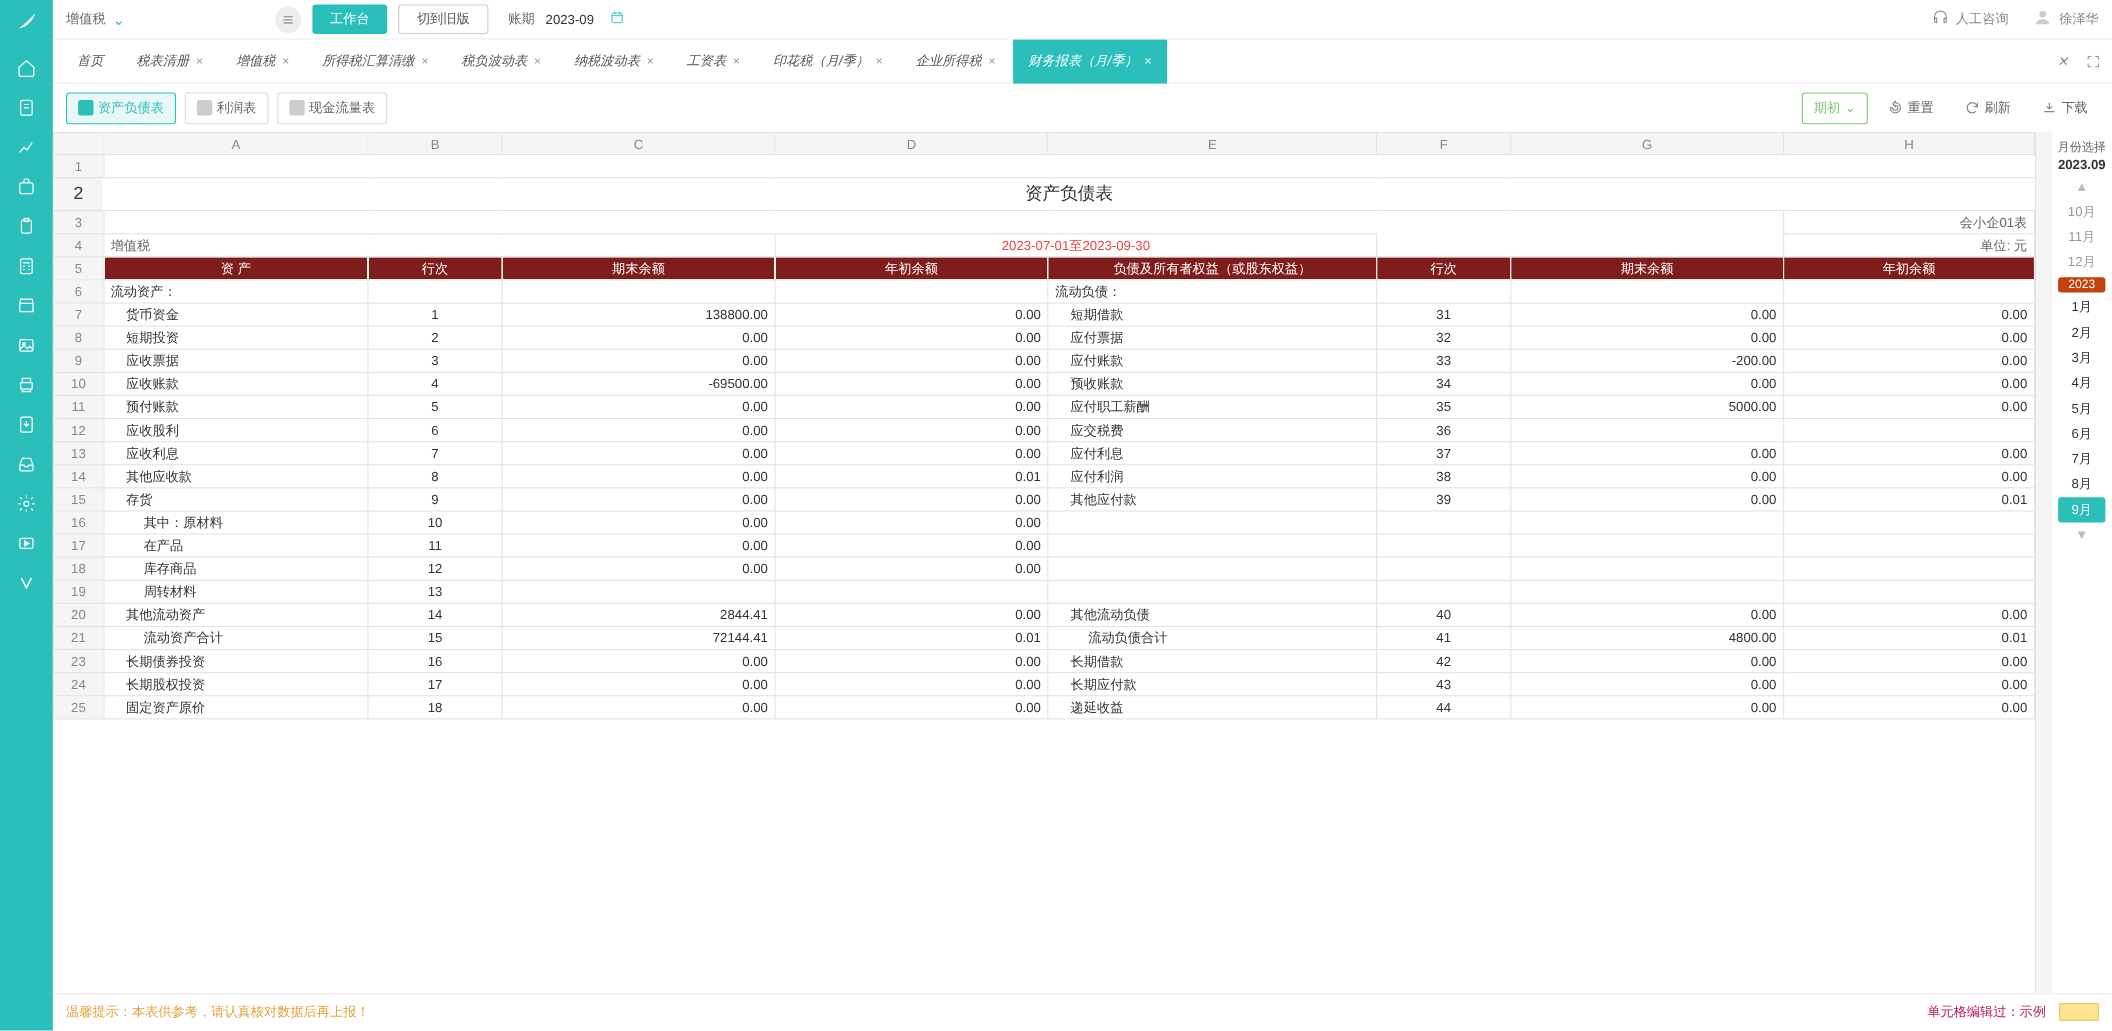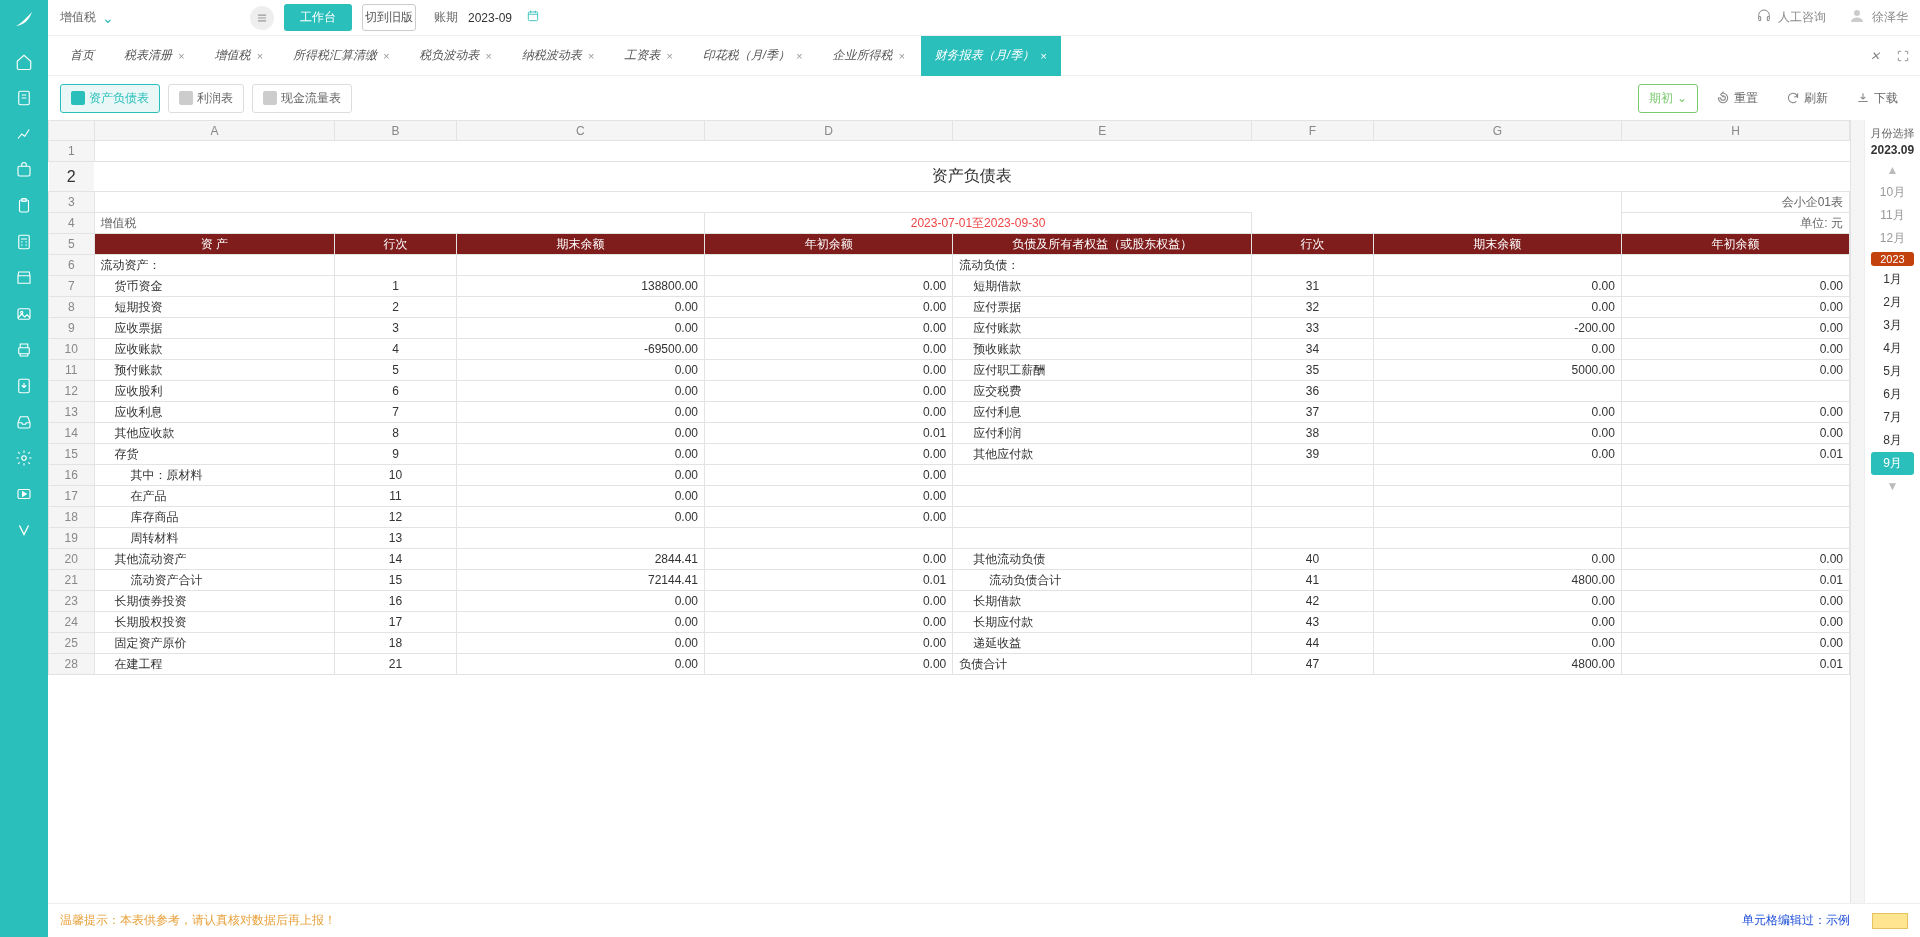--- a/index.html
+++ b/index.html
@@ -15,21 +15,21 @@
 
 .main { flex: 1; display: flex; flex-direction: column; min-width: 0; }
 
 
 .header { height: 36px; display: flex; align-items: center; padding: 0 12px; border-bottom: 1px solid #eee; gap: 10px; }
 .header-select { display: flex; align-items: center; gap: 6px; cursor: pointer; min-width: 180px; }
 .header-select-text { color: #666; }
 .chev-down { color: #2bbfbb; font-size: 14px; }
 .round-btn { width: 24px; height: 24px; border-radius: 50%; background: #eee; display: flex; align-items: center; justify-content: center; color: #999; cursor: pointer; }
 .btn-primary { background: #2bbfbb; color: #fff; padding: 5px 16px; border-radius: 3px; cursor: pointer; }
-.btn-outline { border: 1px solid #ccc; padding: 4px 2px; border-radius: 3px; cursor: pointer; color: #555; }
+.btn-outline { border: 1px solid #ccc; padding: 4px 16px; border-radius: 3px; cursor: pointer; color: #555; }
 .header-label { color: #666; margin-left: 8px; }
 .period-val { color: #333; }
 .cal-icon { color: #2bbfbb; margin-left: 4px; }
 .header-spacer { flex: 1; }
 .header-right { display: flex; align-items: center; gap: 6px; color: #888; }
 .headset-icon, .user-icon { color: #aaa; }
 
 
 .tabs { height: 40px; display: flex; align-items: center; padding: 0 8px; border-bottom: 1px solid #eee; gap: 2px; position: relative; font-style: italic; }
 .tab { padding: 0 14px; height: 40px; display: flex; align-items: center; gap: 6px; cursor: pointer; color: #555; position: relative; }
@@ -74,21 +74,21 @@
 .month-title { font-size: 11px; color: #666; }
 .month-cur { font-weight: bold; color: #333; margin: 2px 0 6px; }
 .month-nav { color: #bbb; margin: 4px 0; cursor: pointer; }
 .month-item { padding: 3px 0; color: #999; cursor: pointer; }
 .month-year { background: #c2410c; color: #fff; border-radius: 3px; margin: 2px 6px; font-size: 11px; padding: 1px 0; }
 .month-item.avail { color: #333; }
 .month-item.sel { background: #2bbfbb; color: #fff; border-radius: 3px; margin: 0 6px; }
 
 
 .footer { height: 34px; border-top: 1px solid #eee; display: flex; align-items: center; padding: 0 12px; color: #e6a23c; gap: 6px; }
-.footer-right { margin-left: auto; color: #1d4ed8; display: flex; align-items: flex-end; gap: 22px; }
+.footer-right { margin-left: auto; color: #be185d; display: flex; align-items: flex-start; gap: 12px; }
 .ex-box { width: 36px; height: 16px; background: #ffe58f; border: 1px solid #e6c35c; }
 
 
 .cA { width: 190px; } .cB { width: 96px; } .cC { width: 196px; } .cD { width: 196px; }
 .cE { width: 236px; } .cF { width: 96px; } .cG { width: 196px; } .cH { width: 180px; }
 
 .vscroll { width: 14px; background: #f5f5f5; border-left: 1px solid #e3e3e3; }
 </style>
 </head>
 <body>
@@ -569,31 +569,20 @@
                 <td class="rownum">25</td>
                 <td class="tl ind1">固定资产原价</td>
                 <td class="tc">18</td>
                 <td class="tr">0.00</td>
                 <td class="tr">0.00</td>
                 <td class="tl ind1">递延收益</td>
                 <td class="tc">44</td>
                 <td class="tr">0.00</td>
                 <td class="tr">0.00</td>
               </tr>
-              <tr>
-                <td class="rownum">28</td>
-                <td class="tl ind1">在建工程</td>
-                <td class="tc">21</td>
-                <td class="tr">0.00</td>
-                <td class="tr">0.00</td>
-                <td class="tl">负债合计</td>
-                <td class="tc">47</td>
-                <td class="tr">4800.00</td>
-                <td class="tr">0.01</td>
-              </tr>
             </tbody>
         </table>
       </div>
       <div class="vscroll"></div>
       <div class="month-rail">
         <div class="month-title">月份选择</div>
         <div class="month-cur">2023.09</div>
         <div class="month-nav">▲</div>
         <div id="month-prev">
             <div class="month-item">10月</div>

